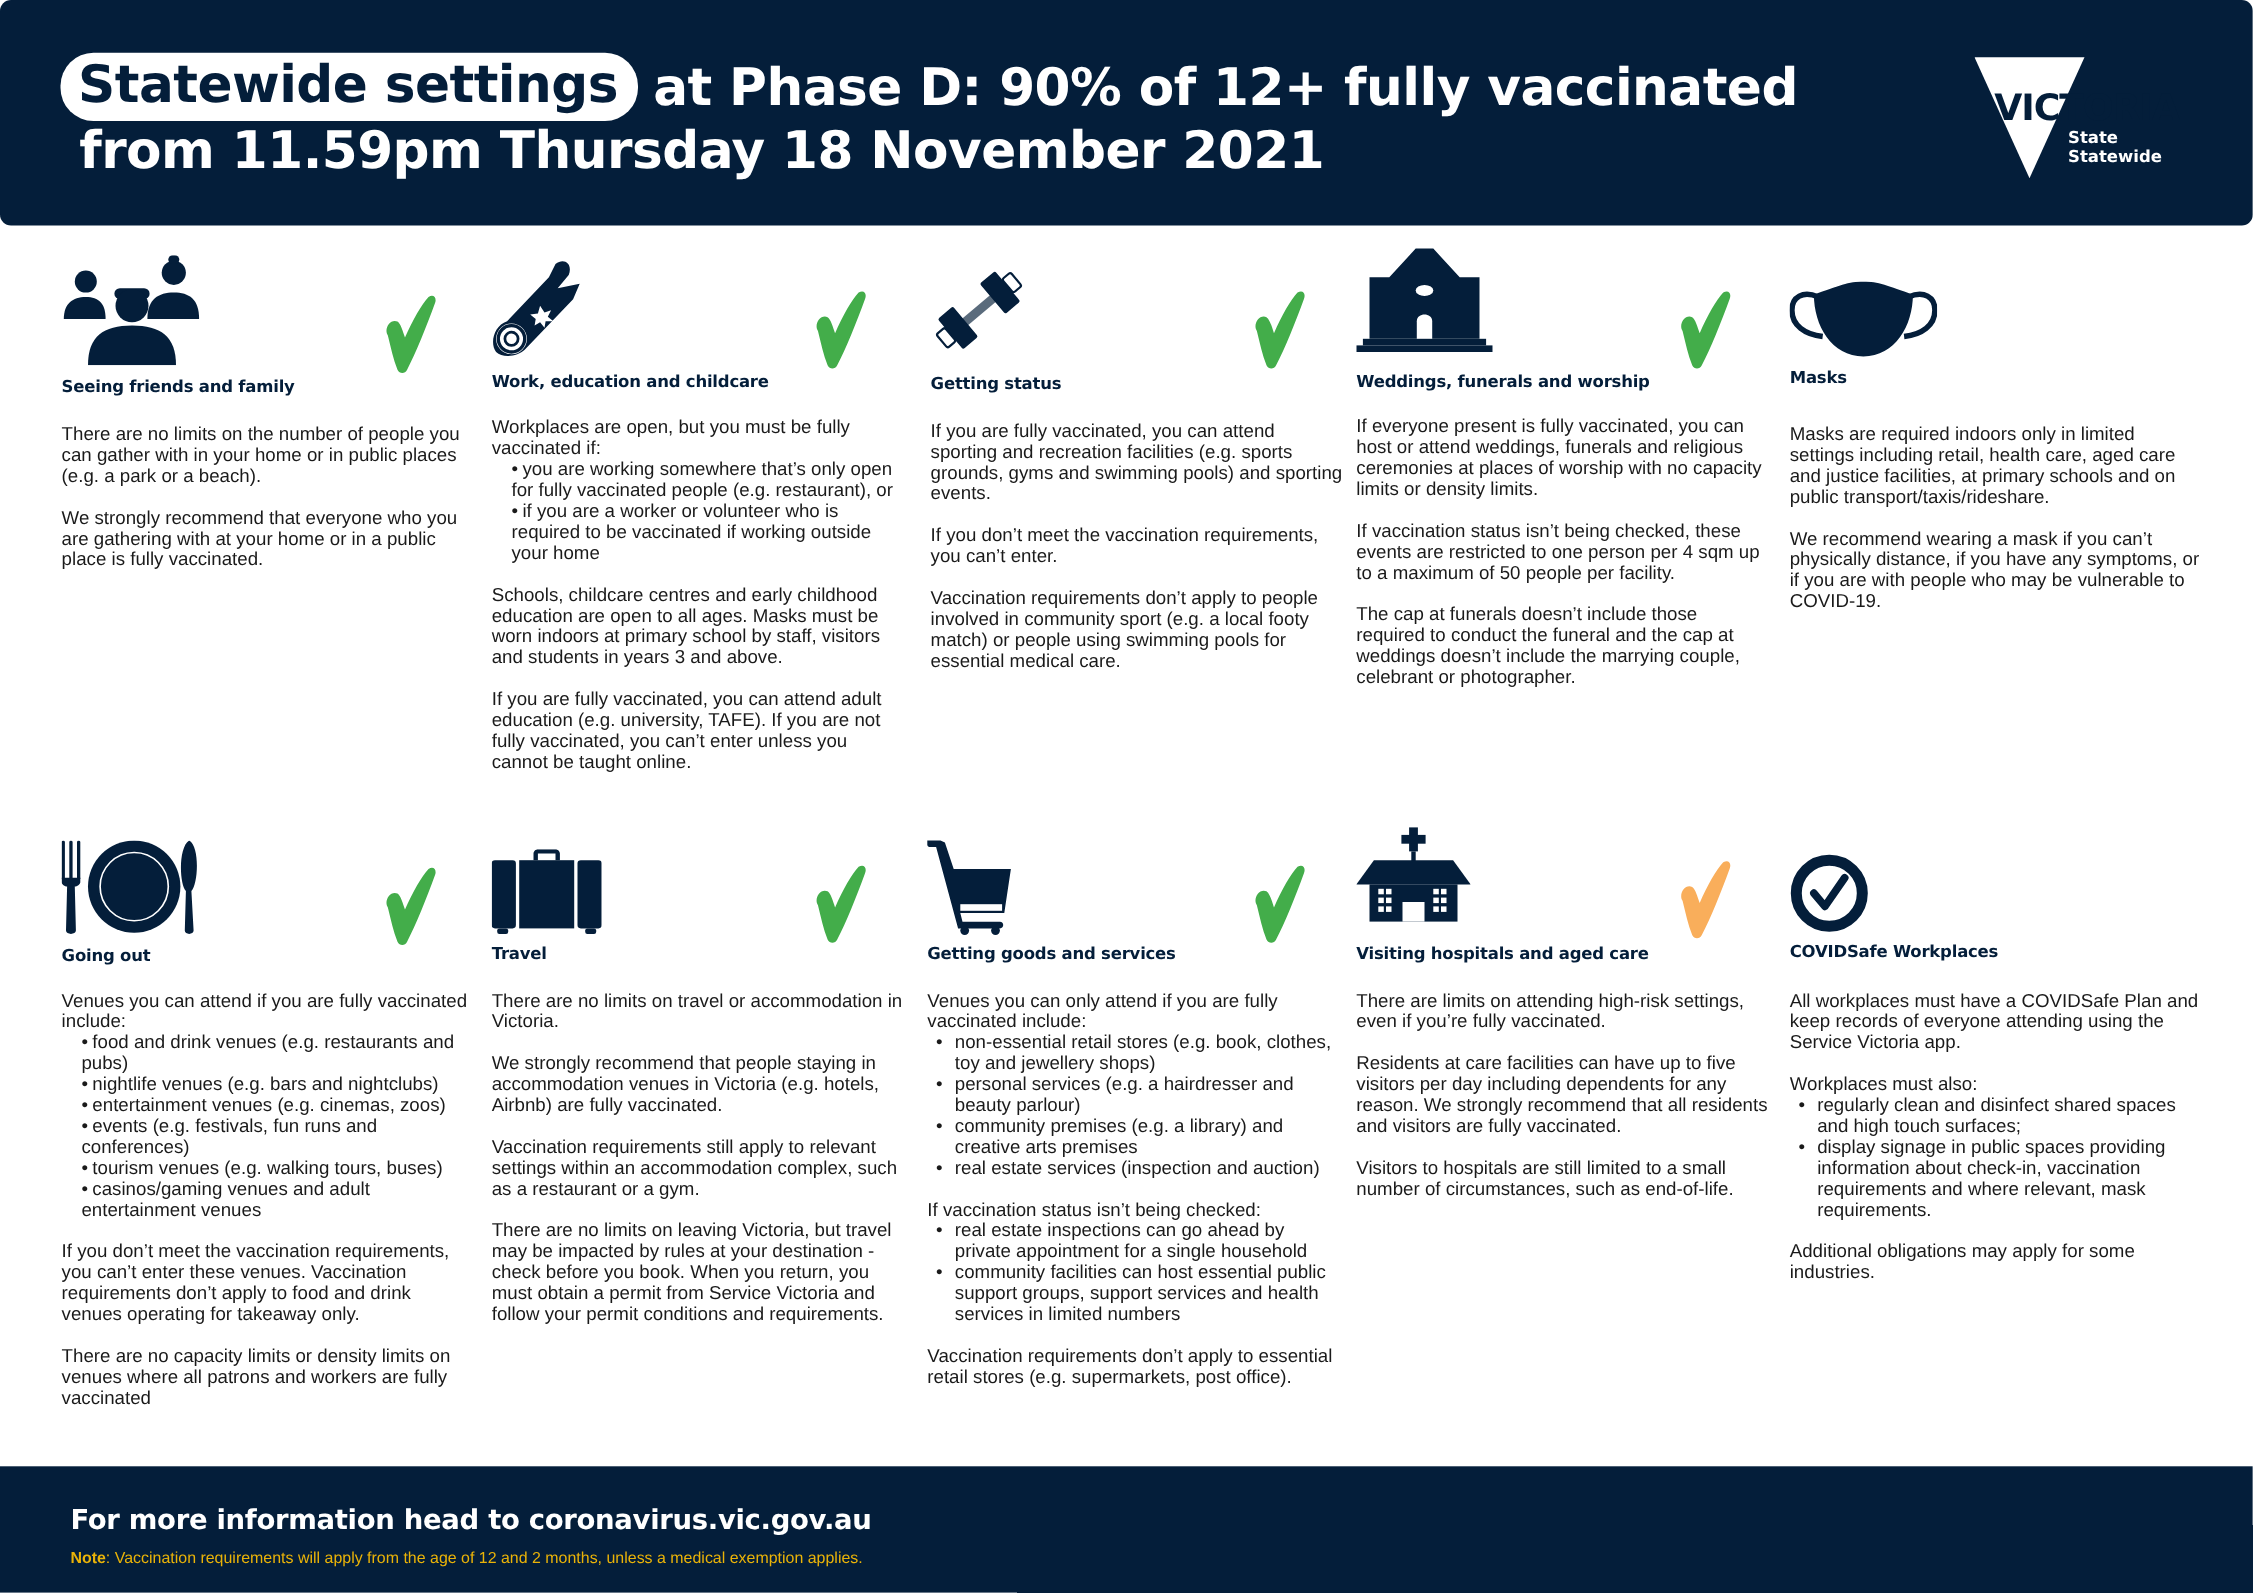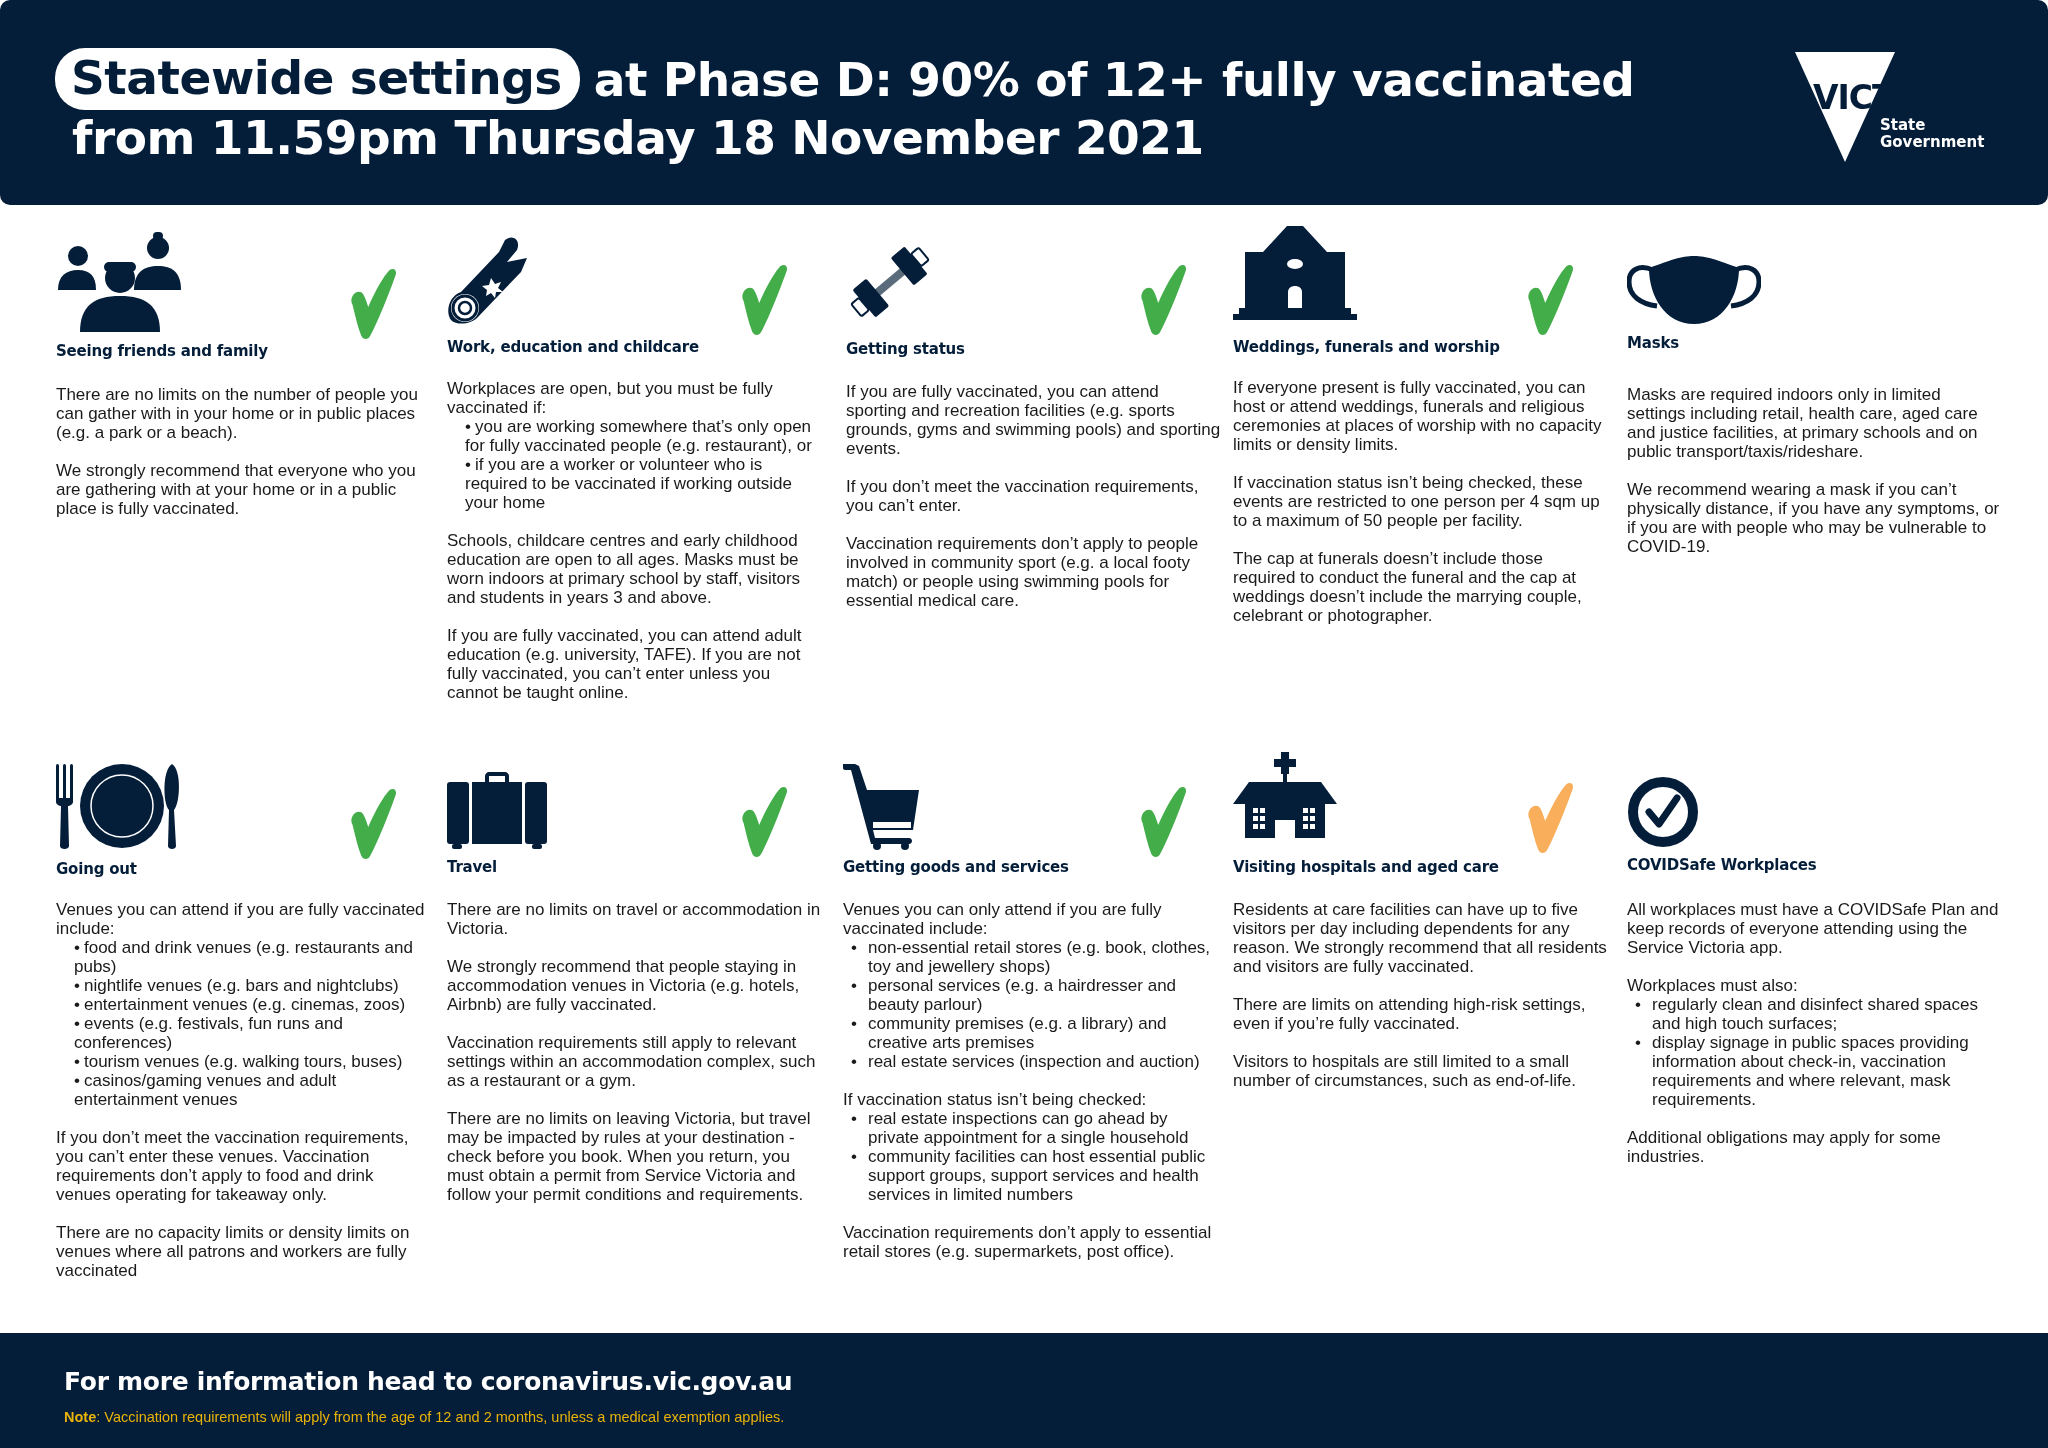--- a/index.html
+++ b/index.html
@@ -80,21 +80,21 @@
   <div class="title-line2">from 11.59pm Thursday 18 November 2021</div>
 
   <svg class="logo" viewBox="0 0 200 112">
     <polygon points="0,2 100,2 50,112" fill="#ffffff"></polygon>
   </svg>
   <div class="logo-word">
     <span style="color:#041e3a">VICTORIA</span>
   </div>
   <div class="logo-sub">
     <div>State</div>
-    <div>Government</div>
+    <div>Statewide</div>
   </div>
 </div>
 
 <svg width="0" height="0" style="position:absolute">
   <defs>
     <path id="chk" d="M4,38 C0,32 6,22 13,25 C16,27 18,34 20,40 C27,24 36,8 42,2 C47,-1 50,3 48,8 C40,30 30,55 22,70 C20,74 15,74 13,70 C9,60 7,50 4,38 Z"></path>
   </defs>
 </svg>
 
 <div class="card" style="left:56px; top:228px; height:310px;">
@@ -309,22 +309,22 @@
         <rect x="70" y="72" width="5" height="5"></rect>
           <rect x="77" y="72" width="5" height="5"></rect>
       </g>
     </g>
   </svg>
   <svg class="check" style="left:290px; top:30px;" width="56" height="72" viewBox="0 0 52 74">
       <use href="#chk" fill="#f9ae5b"></use>
     </svg>
   <h2 style="top:106px;">Visiting hospitals and aged care</h2>
   <div class="body" style="top:148px;">
+    <p>There are limits on attending high-risk settings, even if you’re fully vaccinated.</p>
     <p>Residents at care facilities can have up to five visitors per day including dependents for any reason. We strongly recommend that all residents and visitors are fully vaccinated.</p>
-    <p>There are limits on attending high-risk settings, even if you’re fully vaccinated.</p>
     <p>Visitors to hospitals are still limited to a small number of circumstances, such as end-of-life.</p>
   </div>
 </div>
 
 <div class="card" style="left:1627px; top:774px; height:400px;">
   <svg class="icon" style="top:2px;" width="72" height="72" viewBox="0 0 72 72">
     <circle cx="36" cy="36" r="30" fill="none" stroke="#041e3a" stroke-width="10"></circle>
     <path d="M22,36 L32,48 L50,22" fill="none" stroke="#041e3a" stroke-width="7" stroke-linecap="round" stroke-linejoin="round"></path>
   </svg>
   <h2 style="top:82px;">COVIDSafe Workplaces</h2>

